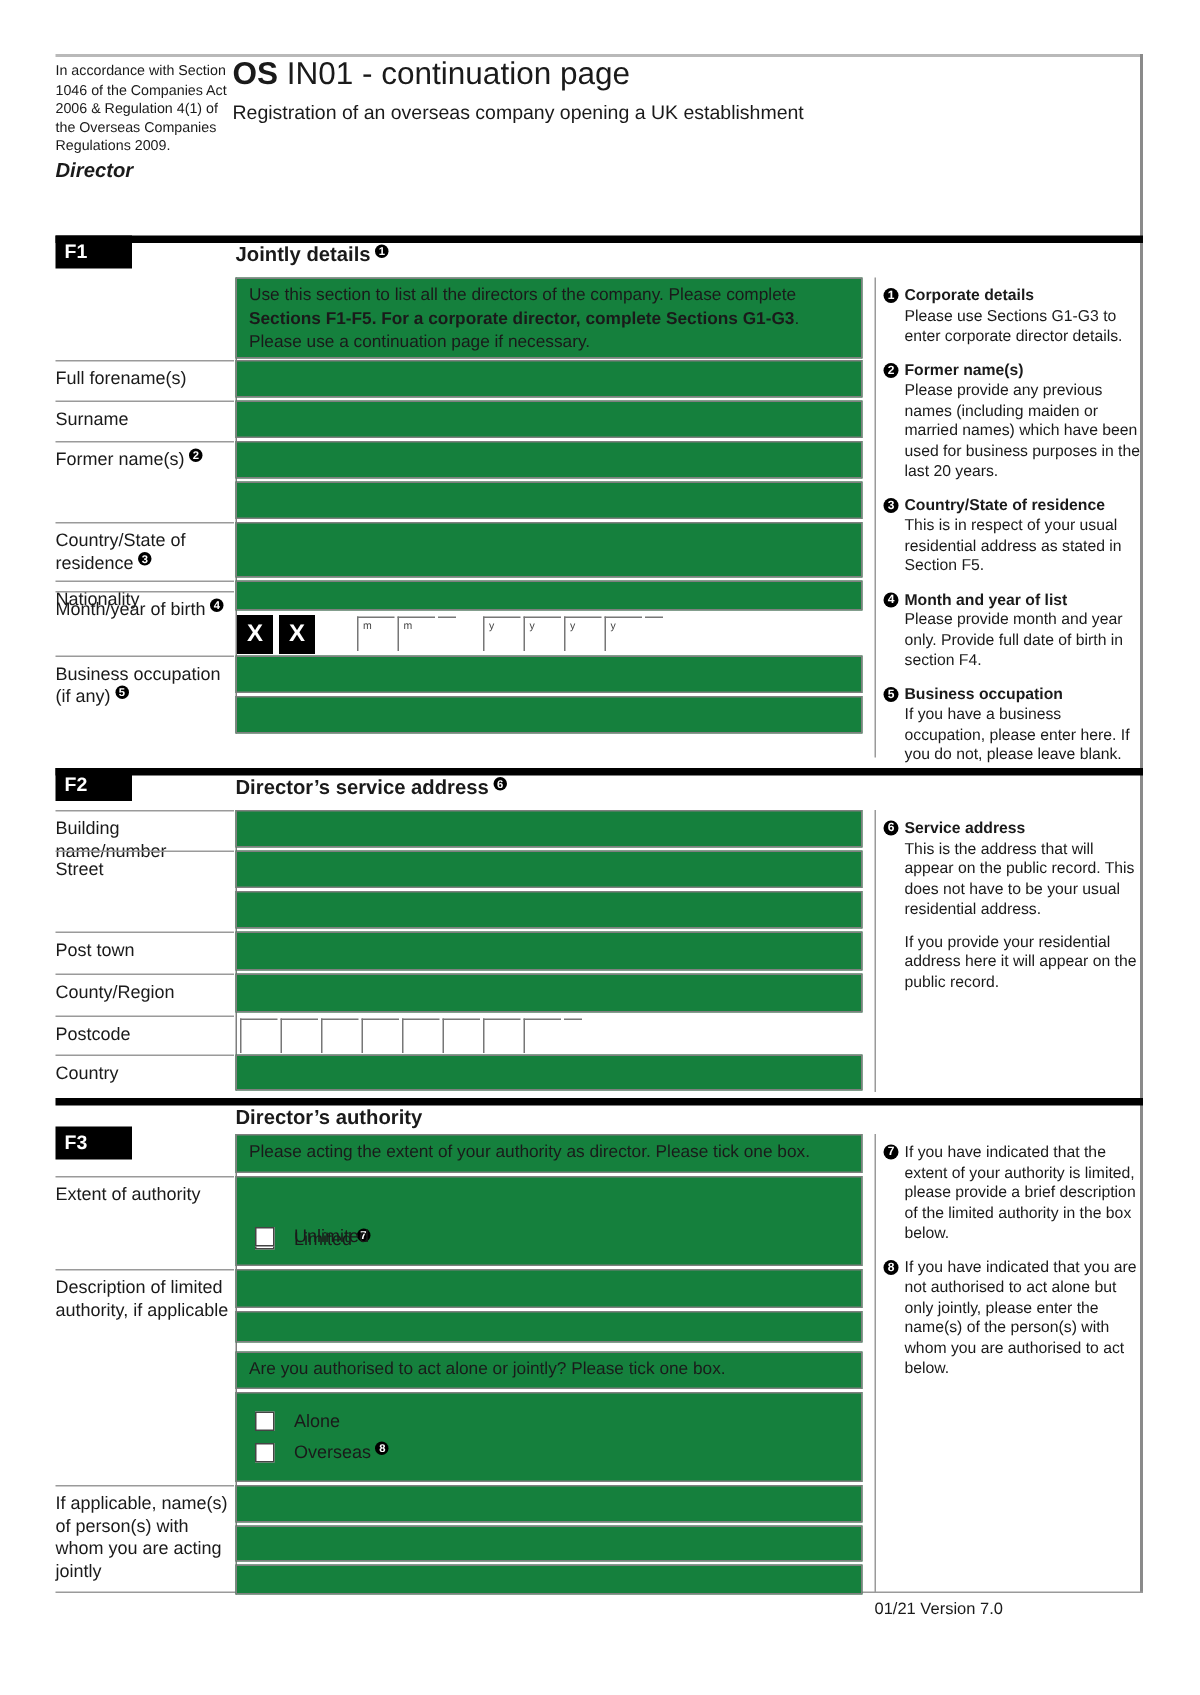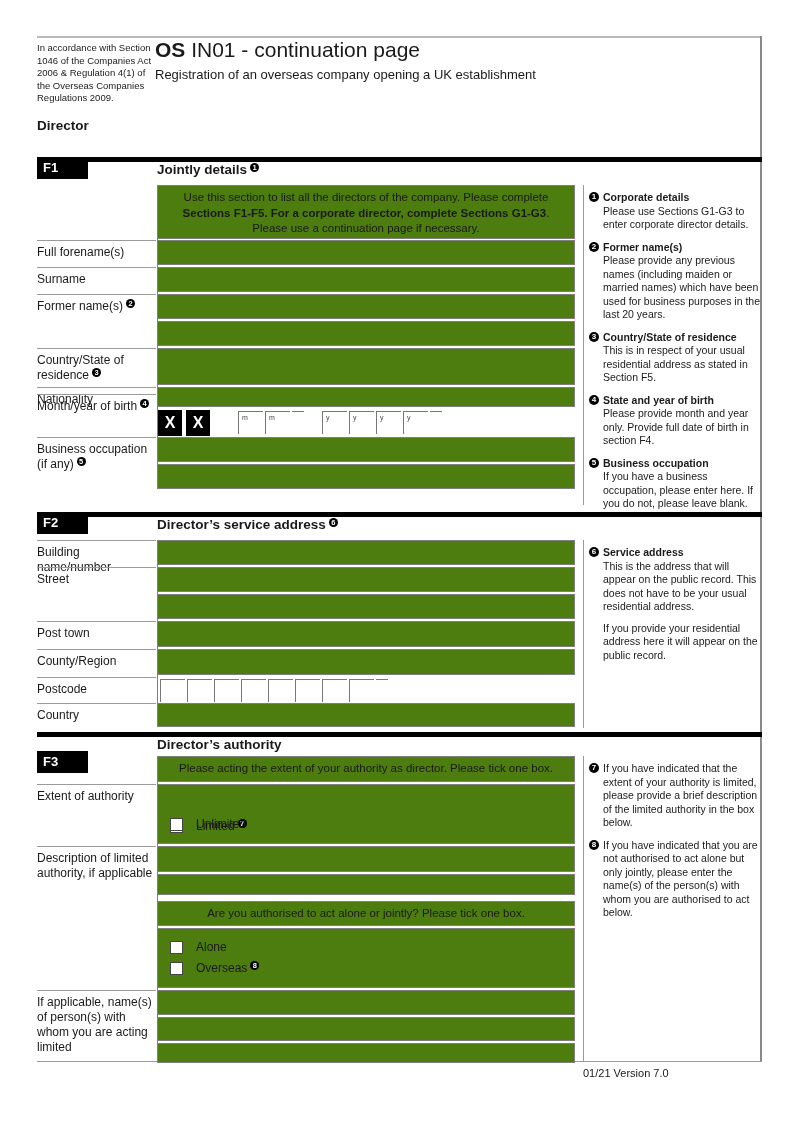--- a/index.html
+++ b/index.html
@@ -8,28 +8,28 @@
   .abs{position:absolute;}
   
   .frame-top{left:37px;top:36px;width:725px;height:2px;background:#b9b9b9;}
   .frame-right{left:760px;top:36px;width:2px;height:1026px;background:#8a8a8a;}
   .frame-bottom{left:37px;top:1061px;width:725px;height:1px;background:#9a9a9a;}
   
   .statute{left:37px;top:42px;width:116px;font-size:9.5px;line-height:12.6px;}
   .main-title{left:155px;top:38px;font-size:21px;letter-spacing:0;}
   .main-title b{font-weight:bold;}
   .subtitle{left:155px;top:67px;font-size:13px;}
-  .part-heading{left:37px;top:118px;font-size:13.5px;font-weight:bold;}
+  .part-heading{left:37px;top:106px;font-size:13.5px;font-weight:bold;font-style:italic;}
   
   .secbar{left:37px;width:725px;height:5px;background:#000;}
   .badge{left:37px;width:51px;height:22px;background:#000;color:#fff;font-weight:bold;
          font-size:13px;line-height:22px;padding-left:6px;box-sizing:border-box;}
   .sectitle{left:157px;height:22px;line-height:24px;font-size:13.5px;font-weight:bold;}
   .vline{left:157px;width:1px;background:#7f7f7f;}
-  .ibox{left:157px;width:418px;border:1px solid #7f7f7f;background:#4d7c0f;box-sizing:border-box;text-align:center;}
+  .ibox{left:157px;width:418px;border:1px solid #7f7f7f;background:#15803d;box-sizing:border-box;}
   .ibox.text{font-size:11.5px;line-height:15.5px;padding:4px 8px;}
   .flabel{left:37px;width:119px;border-top:1px solid #9a9a9a;padding-top:4px;
           font-size:12px;line-height:15px;box-sizing:border-box;}
   
   .notes{left:583px;width:179px;border-left:1px solid #9a9a9a;box-sizing:border-box;
          padding:6px 2px 0 5px;}
   .note{position:relative;padding-left:14px;margin-bottom:9px;font-size:10.5px;line-height:13.5px;}
   .note .nb{position:absolute;left:0;top:1px;}
   .note-title{font-weight:bold;}
   .note-body2{margin-top:8px;}
@@ -121,21 +121,21 @@
       <div class="note-title">Former name(s)</div>
       <div>Please provide any previous names (including maiden or married names) which have been used for business purposes in the last 20 years.</div>
     </div>
     <div class="note">
       <span class="nb">3</span>
       <div class="note-title">Country/State of residence</div>
       <div>This is in respect of your usual residential address as stated in Section F5.</div>
     </div>
     <div class="note">
       <span class="nb">4</span>
-      <div class="note-title">State and year of birth</div>
+      <div class="note-title">Month and year of list</div>
       <div>Please provide month and year only. Provide full date of birth in section F4.</div>
     </div>
     <div class="note">
       <span class="nb">5</span>
       <div class="note-title">Business occupation</div>
       <div>If you have a business occupation, please enter here. If you do not, please leave blank.</div>
     </div>
   </div>
 
   <div class="abs secbar" style="top:512px"></div>
@@ -210,21 +210,21 @@
   <div class="abs ibox" style="top:928px;height:60px"></div>
   <div class="abs cbrow" style="top:940px">
     <span class="cb"></span>
     <span>Alone</span>
   </div>
   <div class="abs cbrow" style="top:961px">
     <span class="cb"></span>
     <span><span>Overseas</span><span class="nb sup">8</span></span>
   </div>
 
-  <div class="abs flabel" style="top:990px">If applicable, name(s) of person(s) with whom you are acting limited</div>
+  <div class="abs flabel" style="top:990px">If applicable, name(s) of person(s) with whom you are acting jointly</div>
   <div class="abs ibox" style="top:990px;height:25px"></div>
   <div class="abs ibox" style="top:1017px;height:24px"></div>
   <div class="abs ibox" style="top:1043px;height:20px"></div>
 
   <div class="abs notes" style="top:756px;height:306px">
     <div class="note">
       <span class="nb">7</span>
       <div>If you have indicated that the extent of your authority is limited, please provide a brief description of the limited authority in the box below.</div>
     </div>
     <div class="note">

